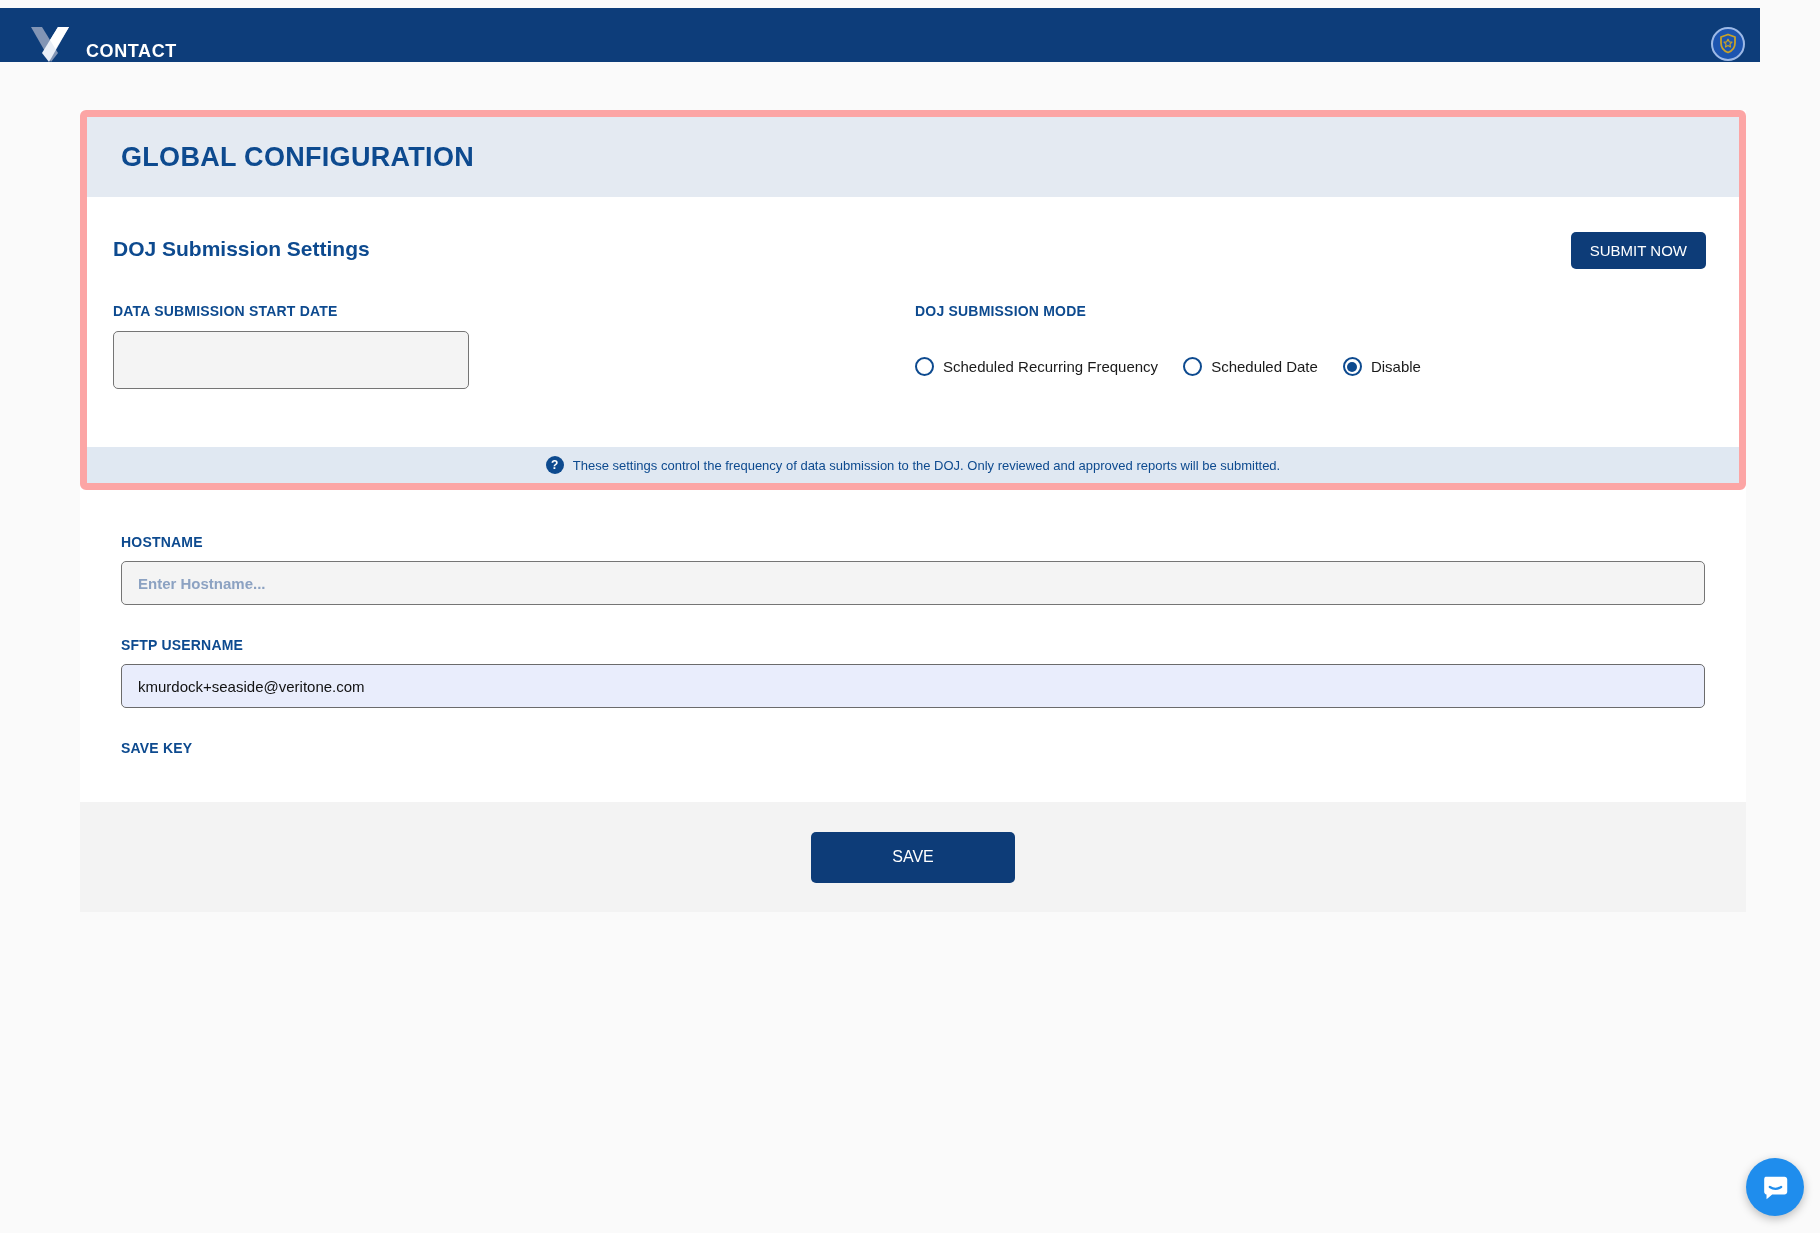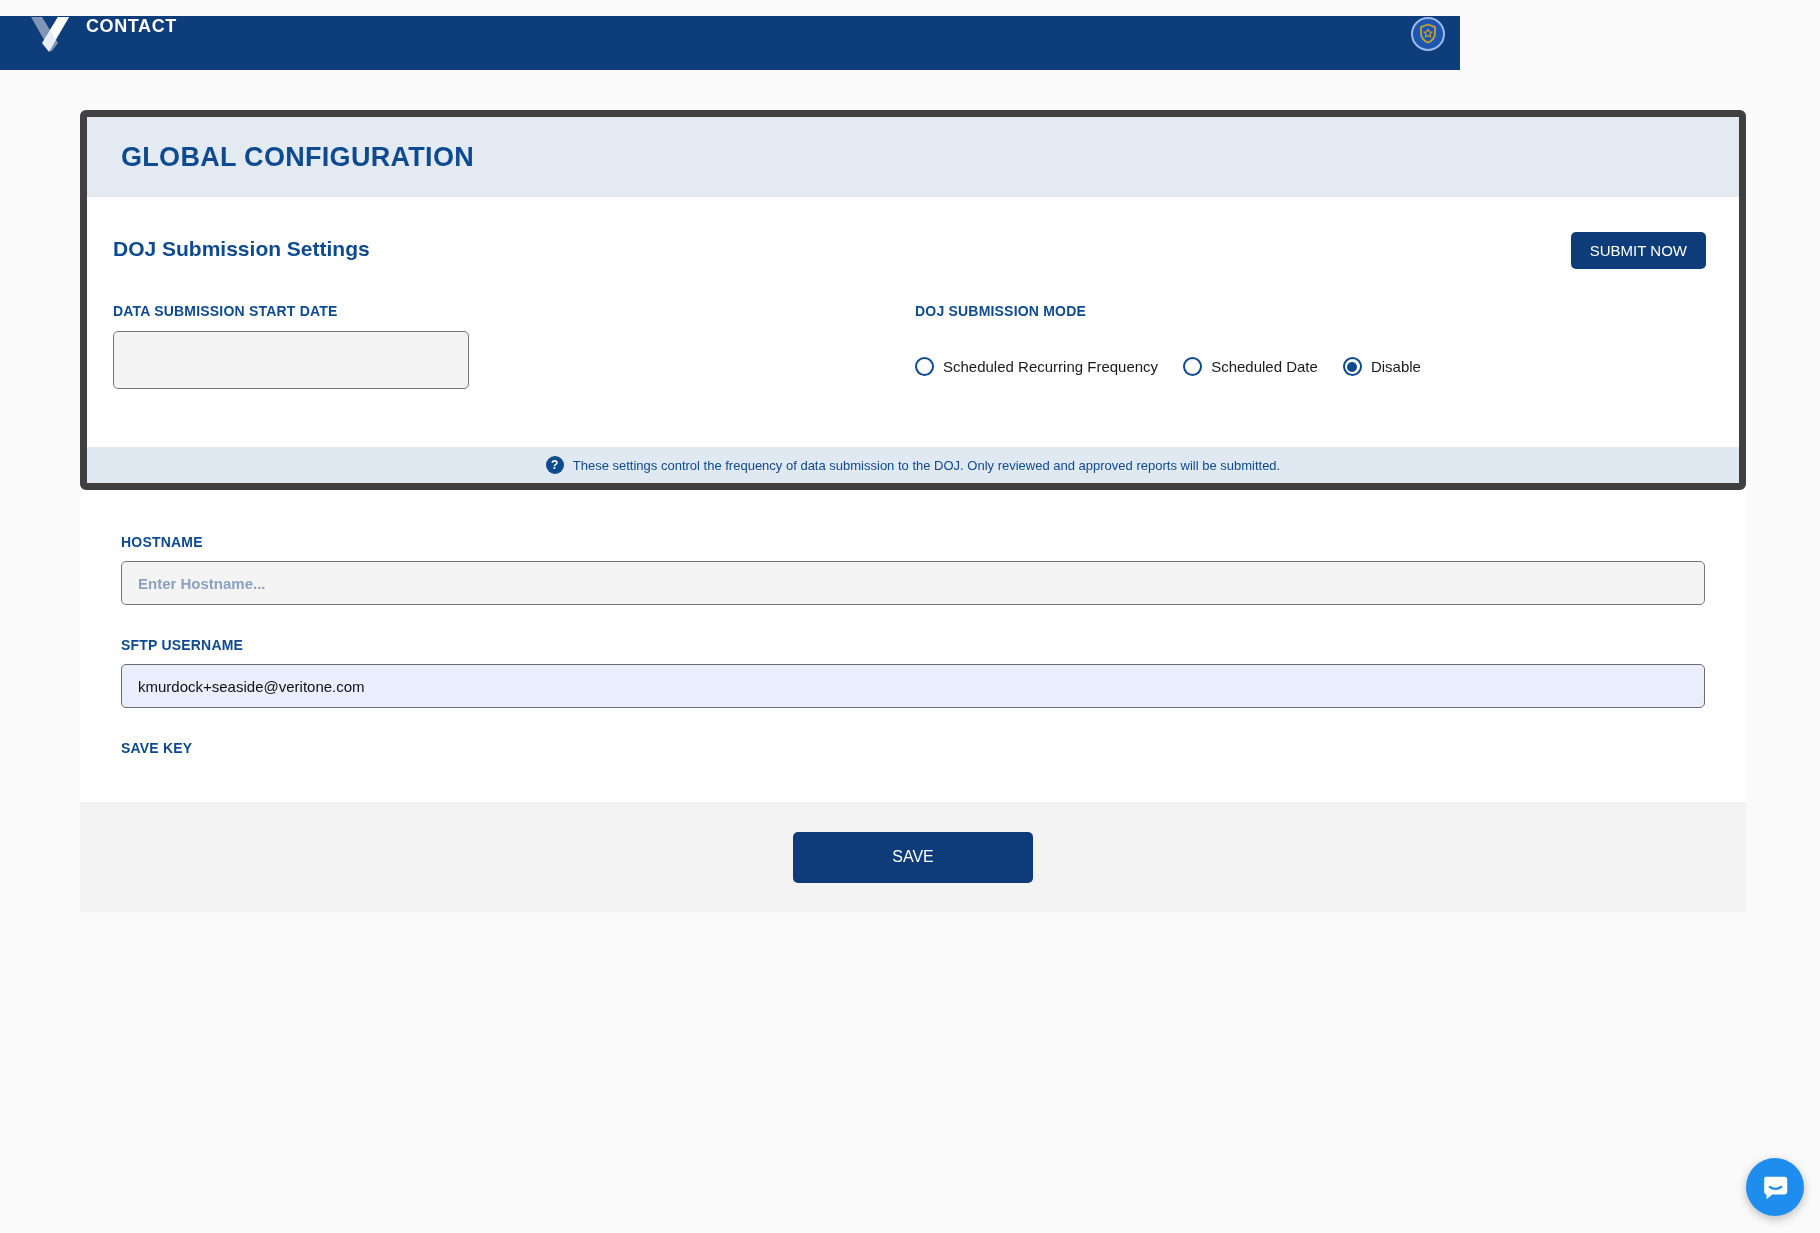--- a/index.html
+++ b/index.html
@@ -6,23 +6,23 @@
   html,body { width:1820px; height:1233px; }
   body {
     font-family:"Liberation Sans", sans-serif;
     background:#fafafa;
     position:relative;
     overflow:hidden;
   }
 
   
   .navbar {
-    position:absolute; left:0; top:16px; width:1460px; height:54px;
+    position:absolute; left:0; top:8px; width:1760px; height:54px;
     background:#0d3d7a;
-    display:flex; align-items:flex-start;
+    display:flex; align-items:flex-end;
     padding:0 14px 0 30px;
   }
   .brand-logo { width:40px; height:36px; margin-right:16px; }
   .brand-text {
     color:#ffffff; font-size:18px; font-weight:bold; letter-spacing:0.6px;
   }
   .navbar-spacer { flex:1; }
   .badge-btn {
     width:36px; height:36px; border-radius:50%;
     display:flex; align-items:center; justify-content:center;
@@ -30,21 +30,21 @@
   }
 
   
   .card {
     position:absolute; left:80px; top:110px; width:1666px;
     background:#ffffff;
   }
 
   
   .config-section {
-    border:7px solid #404040;
+    border:7px solid #fca5a5;
     border-radius:6px;
   }
   .section-header {
     background:#e4eaf2;
     height:80px;
     display:flex; align-items:center;
     padding-left:34px;
   }
   .section-title {
     color:#0d4a8f; font-size:27px; font-weight:bold; letter-spacing:0.3px;
@@ -111,21 +111,21 @@
   }
   .text-input::placeholder { color:#8ca2c2; font-weight:bold; opacity:1; }
   .text-input.autofill { background:#e9edfc; border-color:#6b6b6b; }
   .text-input.masked { font-size:11px; font-weight:bold; letter-spacing:1.5px; }
 
   
   .card-footer {
     margin-top:46px; height:110px; background:#f3f3f3;
     display:flex; align-items:center; justify-content:center;
   }
-  .save-btn { width:240px; height:51px; font-size:16px; }
+  .save-btn { width:204px; height:51px; font-size:16px; }
 
   
   .chat-launcher {
     position:absolute; left:1746px; top:1158px;
     width:58px; height:58px; border-radius:50%;
     background:#1f8ded;
     display:flex; align-items:center; justify-content:center;
     box-shadow:0 3px 10px rgba(0,0,0,0.25);
     cursor:pointer;
   }

